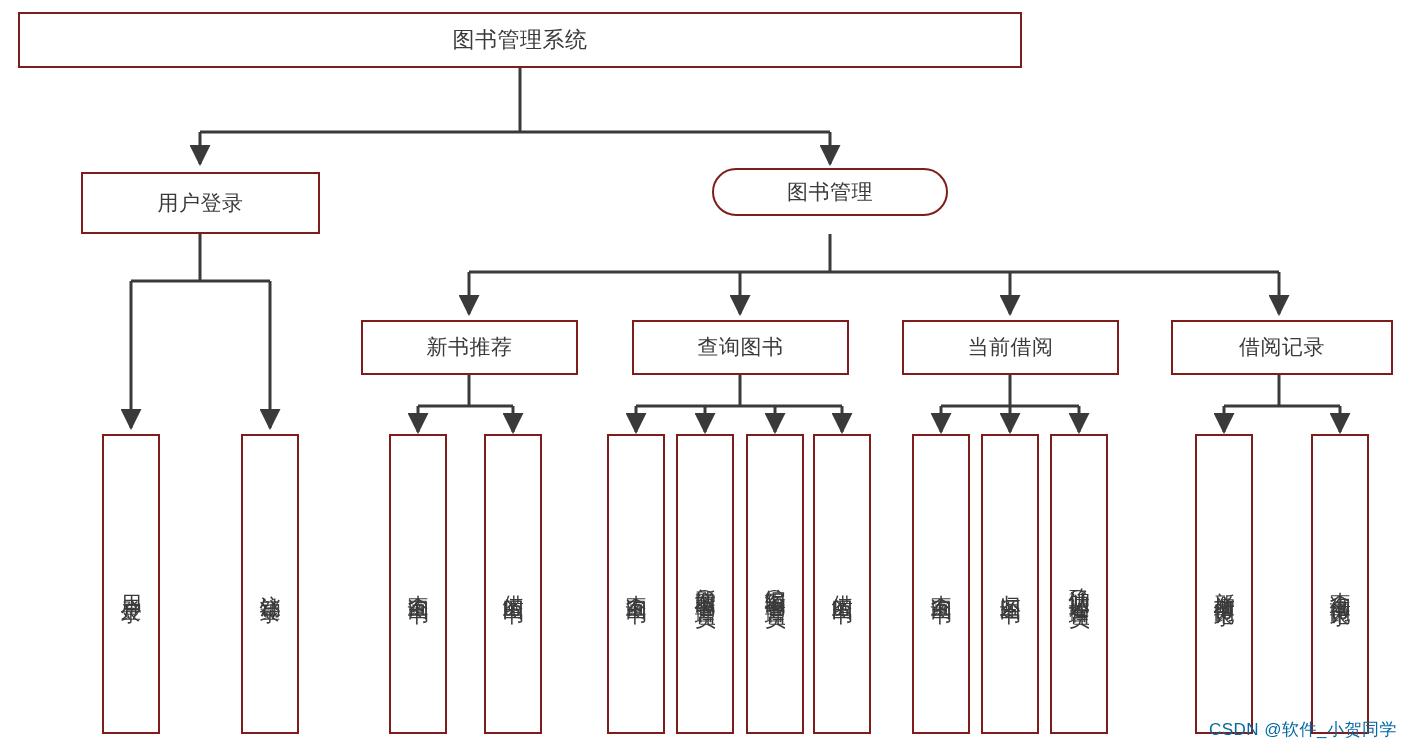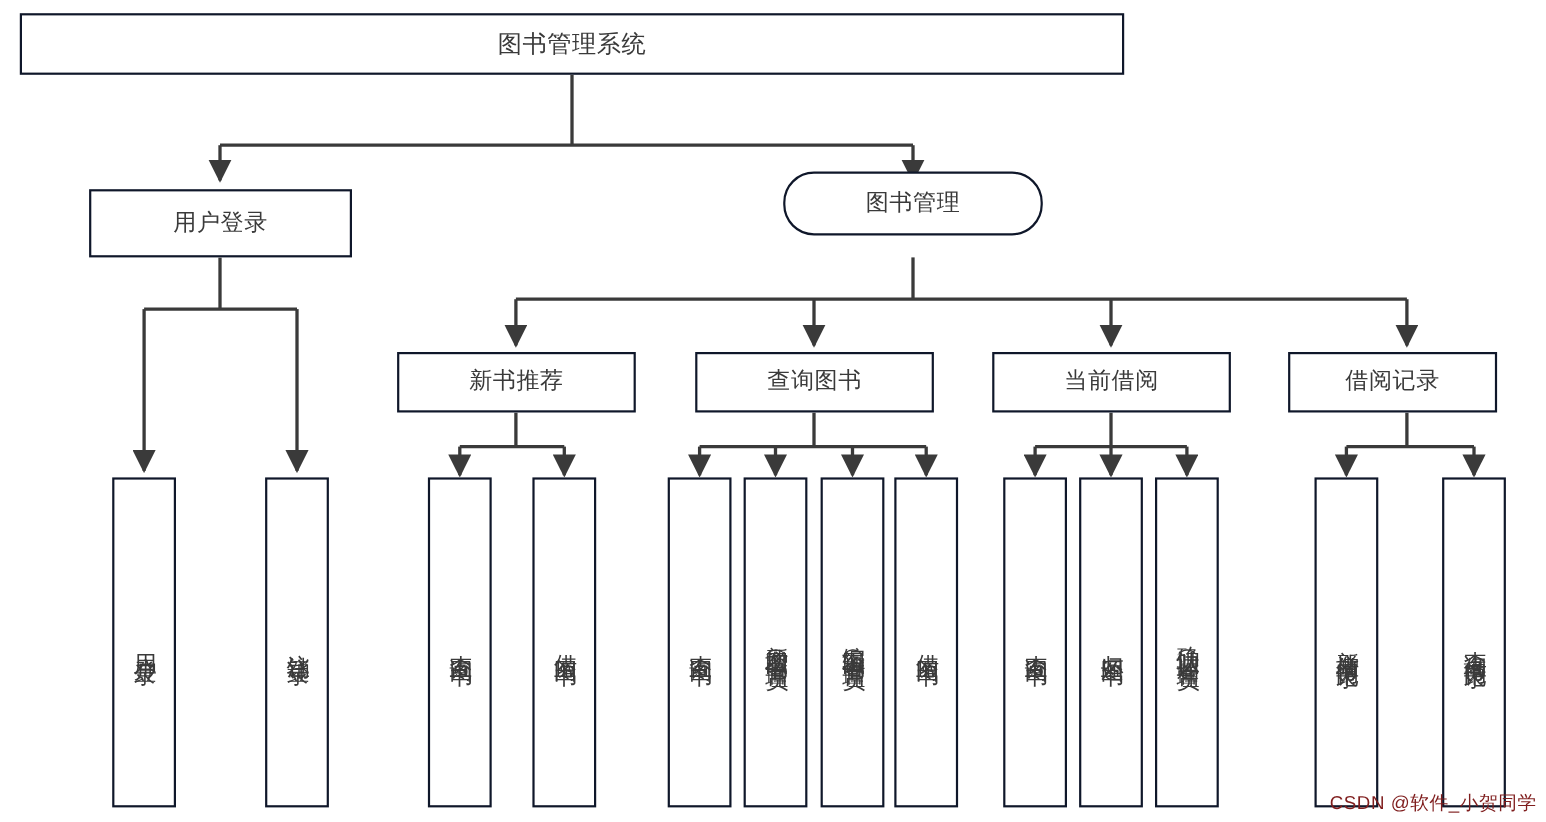--- a/index.html
+++ b/index.html
@@ -22,21 +22,21 @@
     position: absolute;
     left: 0;
     top: 0;
     width: 1405px;
     height: 747px;
   }
   .node {
     position: absolute;
     box-sizing: border-box;
     background: #ffffff;
-    border: 2px solid #0f172a;
+    border: 2px solid #7f1d1d;
     display: flex;
     align-items: center;
     justify-content: center;
     overflow: hidden;
   }
   .node-label {
     color: #3a3a3a;
     font-family: "Liberation Sans", "DejaVu Sans", sans-serif;
     line-height: 1.06;
     letter-spacing: 0.5px;
@@ -61,21 +61,21 @@
     font-size: 21px;
     line-height: 1.25;
     letter-spacing: 3px;
     white-space: nowrap;
   }
   #watermark {
     position: absolute;
     right: 8px;
     bottom: 6px;
     font-size: 17px;
-    color: #7f1d1d;
+    color: #0369a1;
     font-family: "Liberation Sans", "DejaVu Sans", sans-serif;
     letter-spacing: 0.5px;
     pointer-events: none;
     user-select: none;
   }
 </style>
 </head>
 <body>
 
 <div id="diagram-root">
@@ -130,34 +130,34 @@
     </g>
   </svg>
 
   <div class="node horiz root" style="left:18px; top:12px; width:1004px; height:56px;">
     <span class="node-label">图书管理系统</span>
   </div>
 
   <div class="node horiz" style="left:81px; top:172px; width:239px; height:62px;">
     <span class="node-label">用户登录</span>
   </div>
-  <div class="node horiz" style="left:712px; top:156px; width:236px; height:58px;border-radius:28px;">
+  <div class="node horiz" style="left:712px; top:168px; width:236px; height:48px;border-radius:28px;">
     <span class="node-label">图书管理</span>
   </div>
 
   <div class="node horiz" style="left:361px; top:320px; width:217px; height:55px;justify-content:center;">
     <span class="node-label">新书推荐</span>
   </div>
   <div class="node horiz" style="left:632px; top:320px; width:217px; height:55px;">
     <span class="node-label">查询图书</span>
   </div>
   <div class="node horiz" style="left:902px; top:320px; width:217px; height:55px;">
     <span class="node-label">当前借阅</span>
   </div>
-  <div class="node horiz" style="left:1171px; top:320px; width:190px; height:55px;">
+  <div class="node horiz" style="left:1171px; top:320px; width:222px; height:55px;">
     <span class="node-label">借阅记录</span>
   </div>
 
   <div class="node vert" style="left:102px; top:434px; width:58px; height:300px;">
     <span class="node-label">用户登录</span>
   </div>
   <div class="node vert" style="left:241px; top:434px; width:58px; height:300px;">
     <span class="node-label">注销登录</span>
   </div>
 

